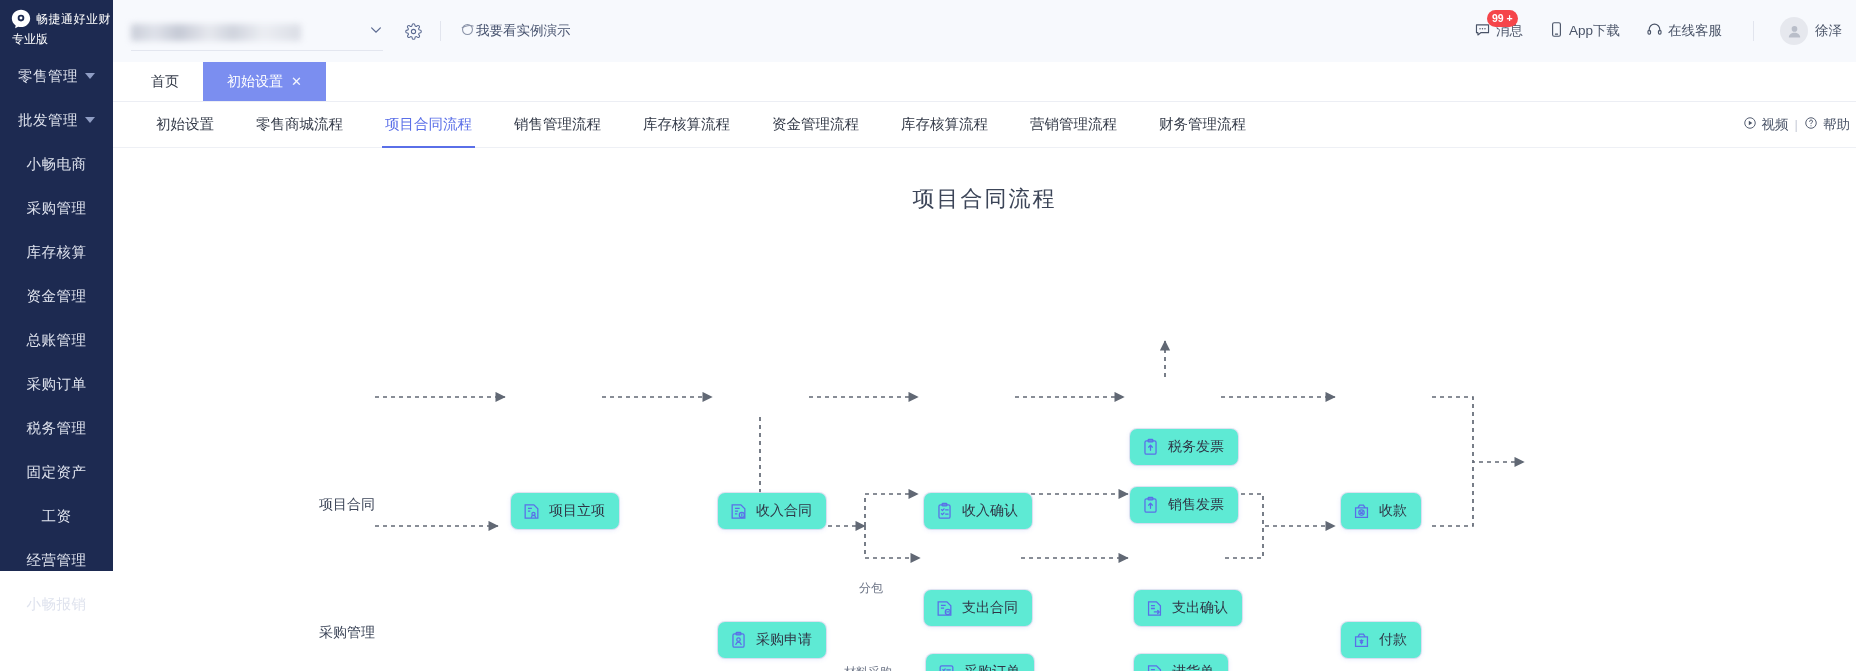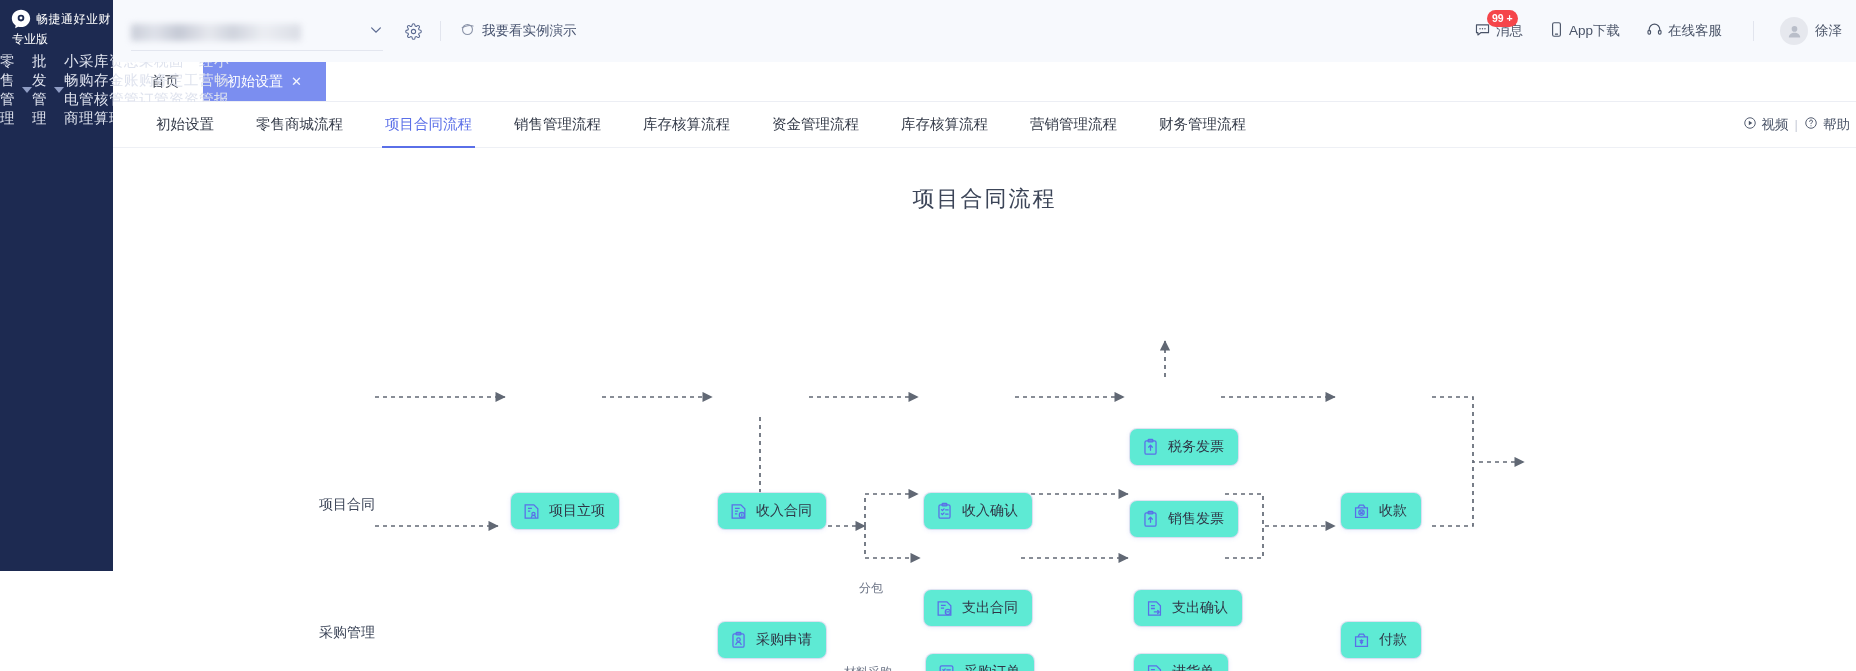--- a/index.html
+++ b/index.html
@@ -16,21 +16,21 @@
     display: flex; flex-direction: column; flex: 0 0 113px;
   }
   .logo-area { height: 62px; padding: 8px 0 0 10px; position: relative; }
   .logo-row { display: flex; align-items: center; gap: 4px; }
   .logo-mark {
     width: 22px; height: 22px; flex: 0 0 22px;
     display: flex; align-items: center; justify-content: center;
   }
   .logo-text { color: #ffffff; font-size: 12px; letter-spacing: .5px; white-space: nowrap; }
   .logo-sub { color: #ffffff; font-size: 12px; margin: 1px 0 0 2px; }
-  .nav { margin-top: 6px; display: flex; flex-direction: row; }
+  .nav { margin-top: 6px; display: flex; flex-direction: column; }
   .nav-item {
     height: 44px; display: flex; align-items: center; justify-content: center;
     color: #dfe3ee; font-size: 14.5px; letter-spacing: .5px; cursor: pointer; position: relative;
   }
   .nav-item .caret {
     margin-left: 7px; width: 0; height: 0;
     border-left: 5px solid transparent; border-right: 5px solid transparent;
     border-top: 6px solid #8f9dc4;
   }
 
@@ -45,21 +45,21 @@
   .org-select { display: flex; align-items: center; width: 252px; position: relative; }
   .org-blur {
     width: 170px; height: 17px; margin-top: 2px; border-radius: 2px;
     background: linear-gradient(90deg,#c9cdd8 0%,#dfe2ea 14%,#c5c9d5 28%,#e6e8ee 46%,#cfd3dd 60%,#eceef3 78%,#dadde5 100%);
     filter: blur(3px);
   }
   .org-underline { position: absolute; left: 0; bottom: -10px; width: 252px; height: 1px; background: #e3e6ef; }
   .chev { margin-left: auto; color: #5b6a91; font-size: 13px; line-height: 1; }
   .gear-btn { margin-left: 22px; cursor: pointer; display: flex; align-items: center; }
   .vdiv { width: 1px; height: 20px; background: #e2e5ee; margin: 0 18px; }
-  .demo-link { display: flex; align-items: center; gap: 6px; color: #46526e; font-size: 13.5px; cursor: pointer; }
+  .demo-link { display: flex; align-items: center; color: #46526e; font-size: 13.5px; cursor: pointer; }
 
   .top-right { margin-left: auto; display: flex; align-items: center; gap: 0px; }
   .tr-item { display: flex; align-items: center; gap: 5px; color: #4a5468; font-size: 13.5px; cursor: pointer; padding: 0 13px; position: relative; }
   .badge {
     position: absolute; top: -11px; left: 26px; background: #f5454a; color: #fff;
     font-size: 10.5px; line-height: 1; padding: 3px 5px 3px 5px; border-radius: 9px; white-space: nowrap;
     font-weight: bold;
   }
   .avatar {
     width: 28px; height: 28px; border-radius: 50%; background: #e6e8ee;
@@ -417,21 +417,21 @@
         <span class="ico">
           <svg width="19" height="19" viewBox="0 0 24 24" fill="none" stroke="#5a6fe8" stroke-width="1.6">
             <rect x="5" y="3.5" width="14" height="17" rx="2"></rect>
               <rect x="9" y="1.8" width="6" height="3.2" rx="1"></rect>
             <path d="M8.2 9.6 9.4 10.8 11.4 8.6M13.4 10h3.2M8.2 14.8 9.4 16 11.4 13.8M13.4 15.2h3.2" stroke-linecap="round" stroke-linejoin="round"></path>
           </svg>
         </span>
         <span>收入确认</span>
       </div>
 
-      <div class="node" style="left:1017px; top:353px;text-align:center;">
+      <div class="node" style="left:1017px; top:339px;text-align:center;">
         <span class="ico">
           <svg width="19" height="19" viewBox="0 0 24 24" fill="none" stroke="#5a6fe8" stroke-width="1.6">
             <rect x="5" y="3.5" width="14" height="17" rx="2"></rect>
               <rect x="9" y="1.8" width="6" height="3.2" rx="1"></rect>
             <path d="M12 15.6V9.4M9.6 11.6 12 9.2l2.4 2.4" stroke-linecap="round" stroke-linejoin="round"></path>
           </svg>
         </span>
         <span>销售发票</span>
       </div>
 

